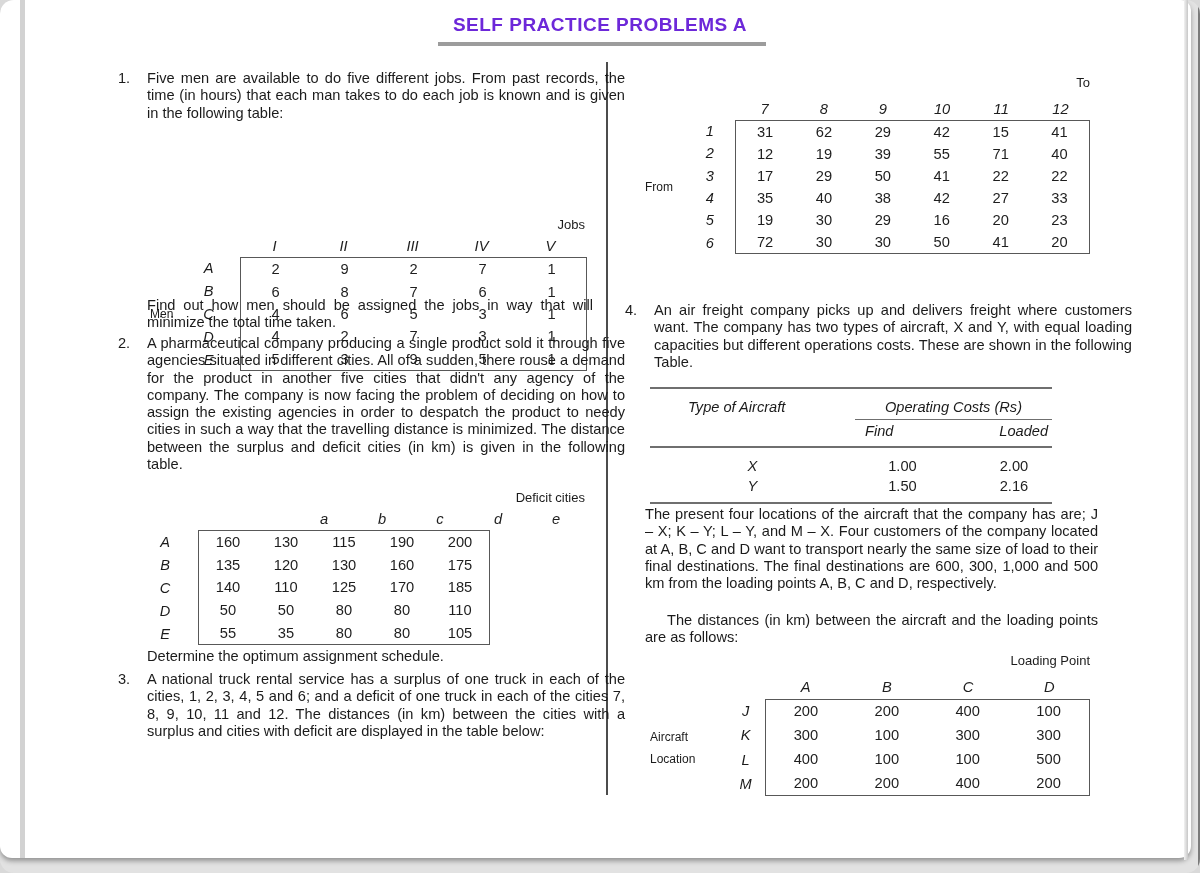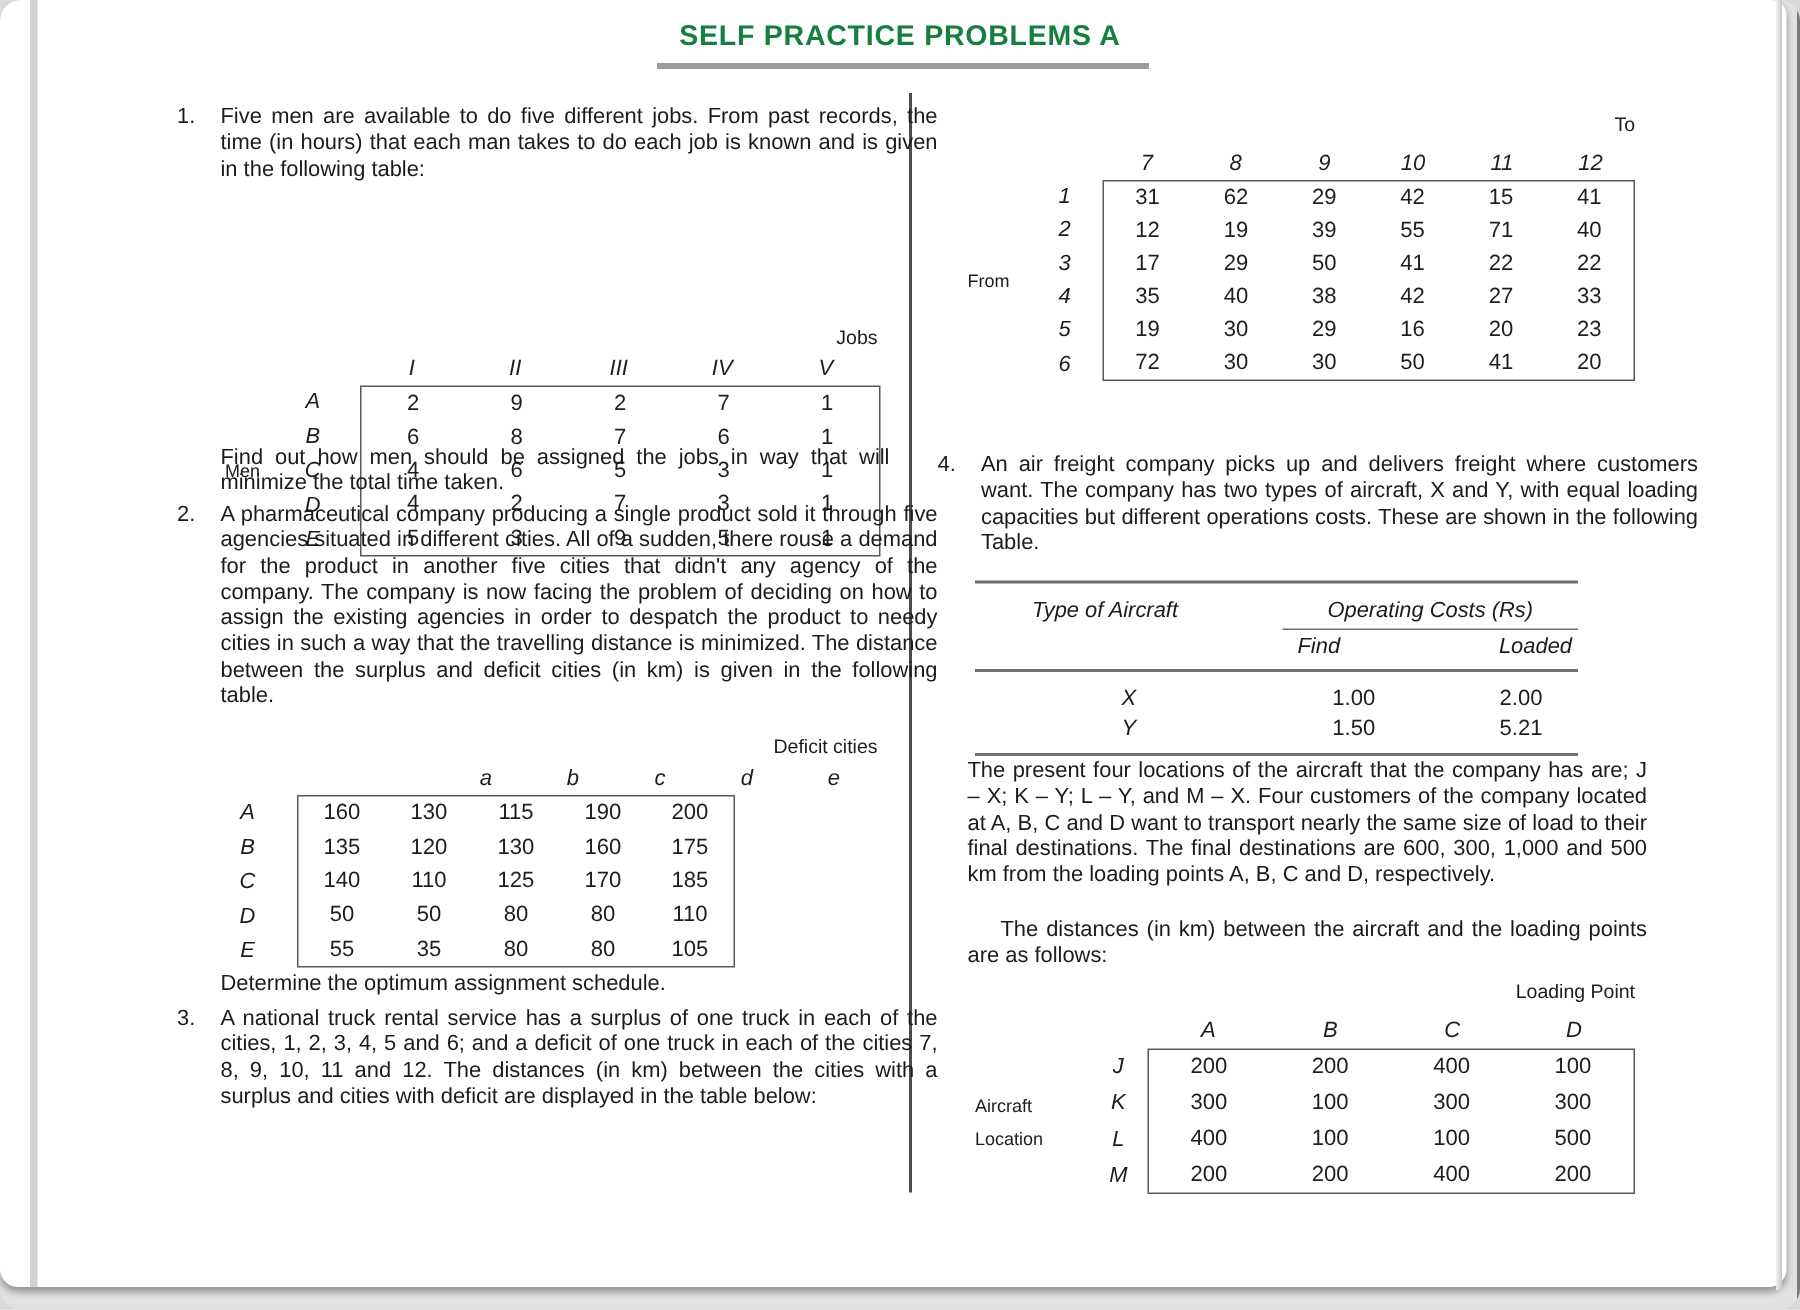--- a/index.html
+++ b/index.html
@@ -5,21 +5,21 @@
   html,body{margin:0;padding:0;background:#d9d9d9;}
   .canvas{position:relative;width:1200px;height:873px;background:#e2e2e2;border-radius:14px;overflow:hidden;
           font-family:"Liberation Sans","DejaVu Sans",sans-serif;color:#1b1b1b;}
   .sheet{position:absolute;left:0;top:0;right:9px;bottom:15px;background:#ffffff;
          border-radius:4px 10px 12px 12px;box-shadow:0 3px 5px rgba(0,0,0,.35);}
   .gutter{position:absolute;left:20px;top:0;bottom:15px;width:5px;background:#d2d2d2;}
   .redge{position:absolute;right:12px;top:0;bottom:13px;width:4px;background:linear-gradient(to right,#f2f2f2,#c7c7c7);}
   .redge2{position:absolute;right:0;top:0;bottom:0;width:2px;background:#7a7a7a;}
 
   .abs{position:absolute;}
-  .title{left:0;right:0;top:14px;text-align:center;font-size:19px;font-weight:bold;letter-spacing:.5px;color:#15803d;}
+  .title{left:0;right:0;top:14px;text-align:center;font-size:19px;font-weight:bold;letter-spacing:.5px;color:#6d28d9;}
   .title-rule{left:438px;top:42px;width:328px;height:4px;background:#9c9c9c;}
   .divider{left:606px;top:62px;width:2px;height:733px;background:#4c4c4c;}
 
   .prob{text-align:justify;font-size:14.6px;line-height:17.3px;padding-left:32px;}
   .prob .num{position:absolute;left:0;top:0;width:28px;padding-left:3px;text-align:left;}
   .cont{text-align:justify;font-size:14.6px;line-height:17.3px;}
 
   
   .tbl .t-title{text-align:right;font-size:13px;line-height:20px;}
   .tbl .t-cols{display:grid;font-style:italic;font-size:14.6px;line-height:21px;}
@@ -278,21 +278,21 @@
         </div>
       </div>
     </div>
     <div class="rule"></div>
     <div class="ac-rows">
         <div class="cell">X</div>
         <div class="cell">1.00</div>
         <div class="cell">2.00</div>
         <div class="cell">Y</div>
         <div class="cell">1.50</div>
-        <div class="cell">5.21</div>
+        <div class="cell">2.16</div>
       </div>
     <div class="rule"></div>
   </div>
 
   <div class="abs cont" style="left:645px;top:506px;width:453px;">The present four locations of the aircraft that the company has are; J – X; K – Y; L – Y, and M – X. Four customers of the company located at A, B, C and D want to transport nearly the same size of load to their final destinations. The final destinations are 600, 300, 1,000 and 500 km from the loading points A, B, C and D, respectively.</div>
   <div class="abs cont" style="left:645px;top:612px;width:453px;text-indent:22px;">The distances (in km) between the aircraft and the loading points are as follows:</div>
 
   <div id="loading" class="abs tbl" style="left:650px;top:651px;width:440px;">
     <div class="t-title">Loading  Point</div>
     <div class="t-cols grid4" style="margin-top:5px;">

